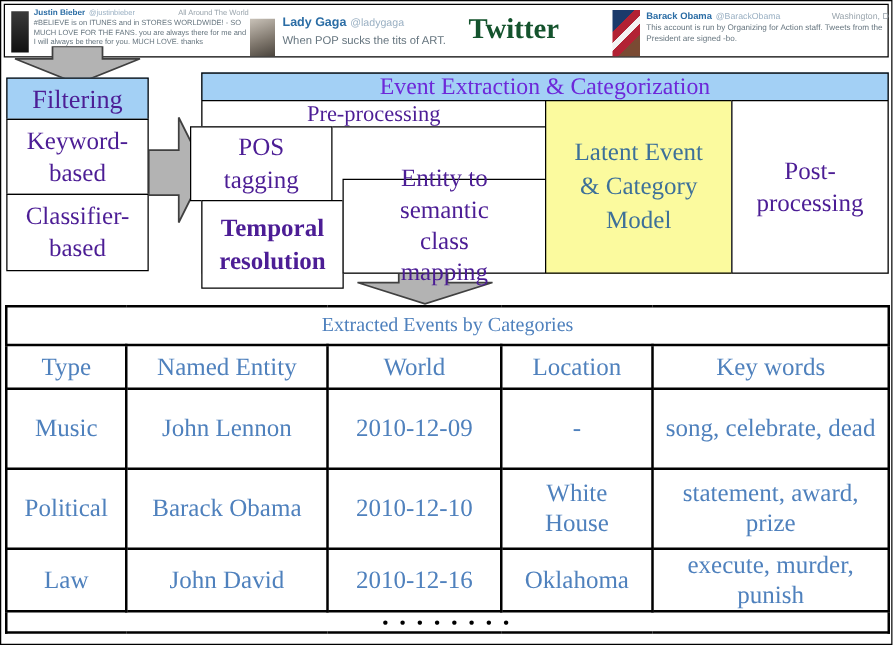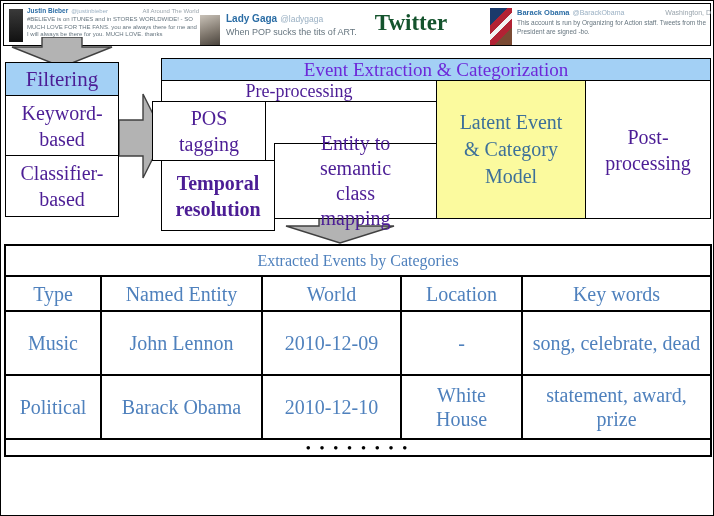--- a/index.html
+++ b/index.html
@@ -166,19 +166,26 @@
       <td>-</td>
       <td>song, celebrate, dead</td>
     </tr>
     <tr class="row-data2">
       <td>Political</td>
       <td>Barack Obama</td>
       <td>2010-12-10</td>
       <td>White House</td>
       <td>statement, award, prize</td>
     </tr>
+    <tr class="row-data3">
+      <td>Law</td>
+      <td>John David</td>
+      <td>2010-12-16</td>
+      <td>Oklahoma</td>
+      <td>execute, murder, punish</td>
+    </tr>
     <tr class="row-dots">
       <td colspan="5">• • • • • • • •</td>
     </tr>
   </tbody>
     </table>
 
 </div>
 
 </body></html>

